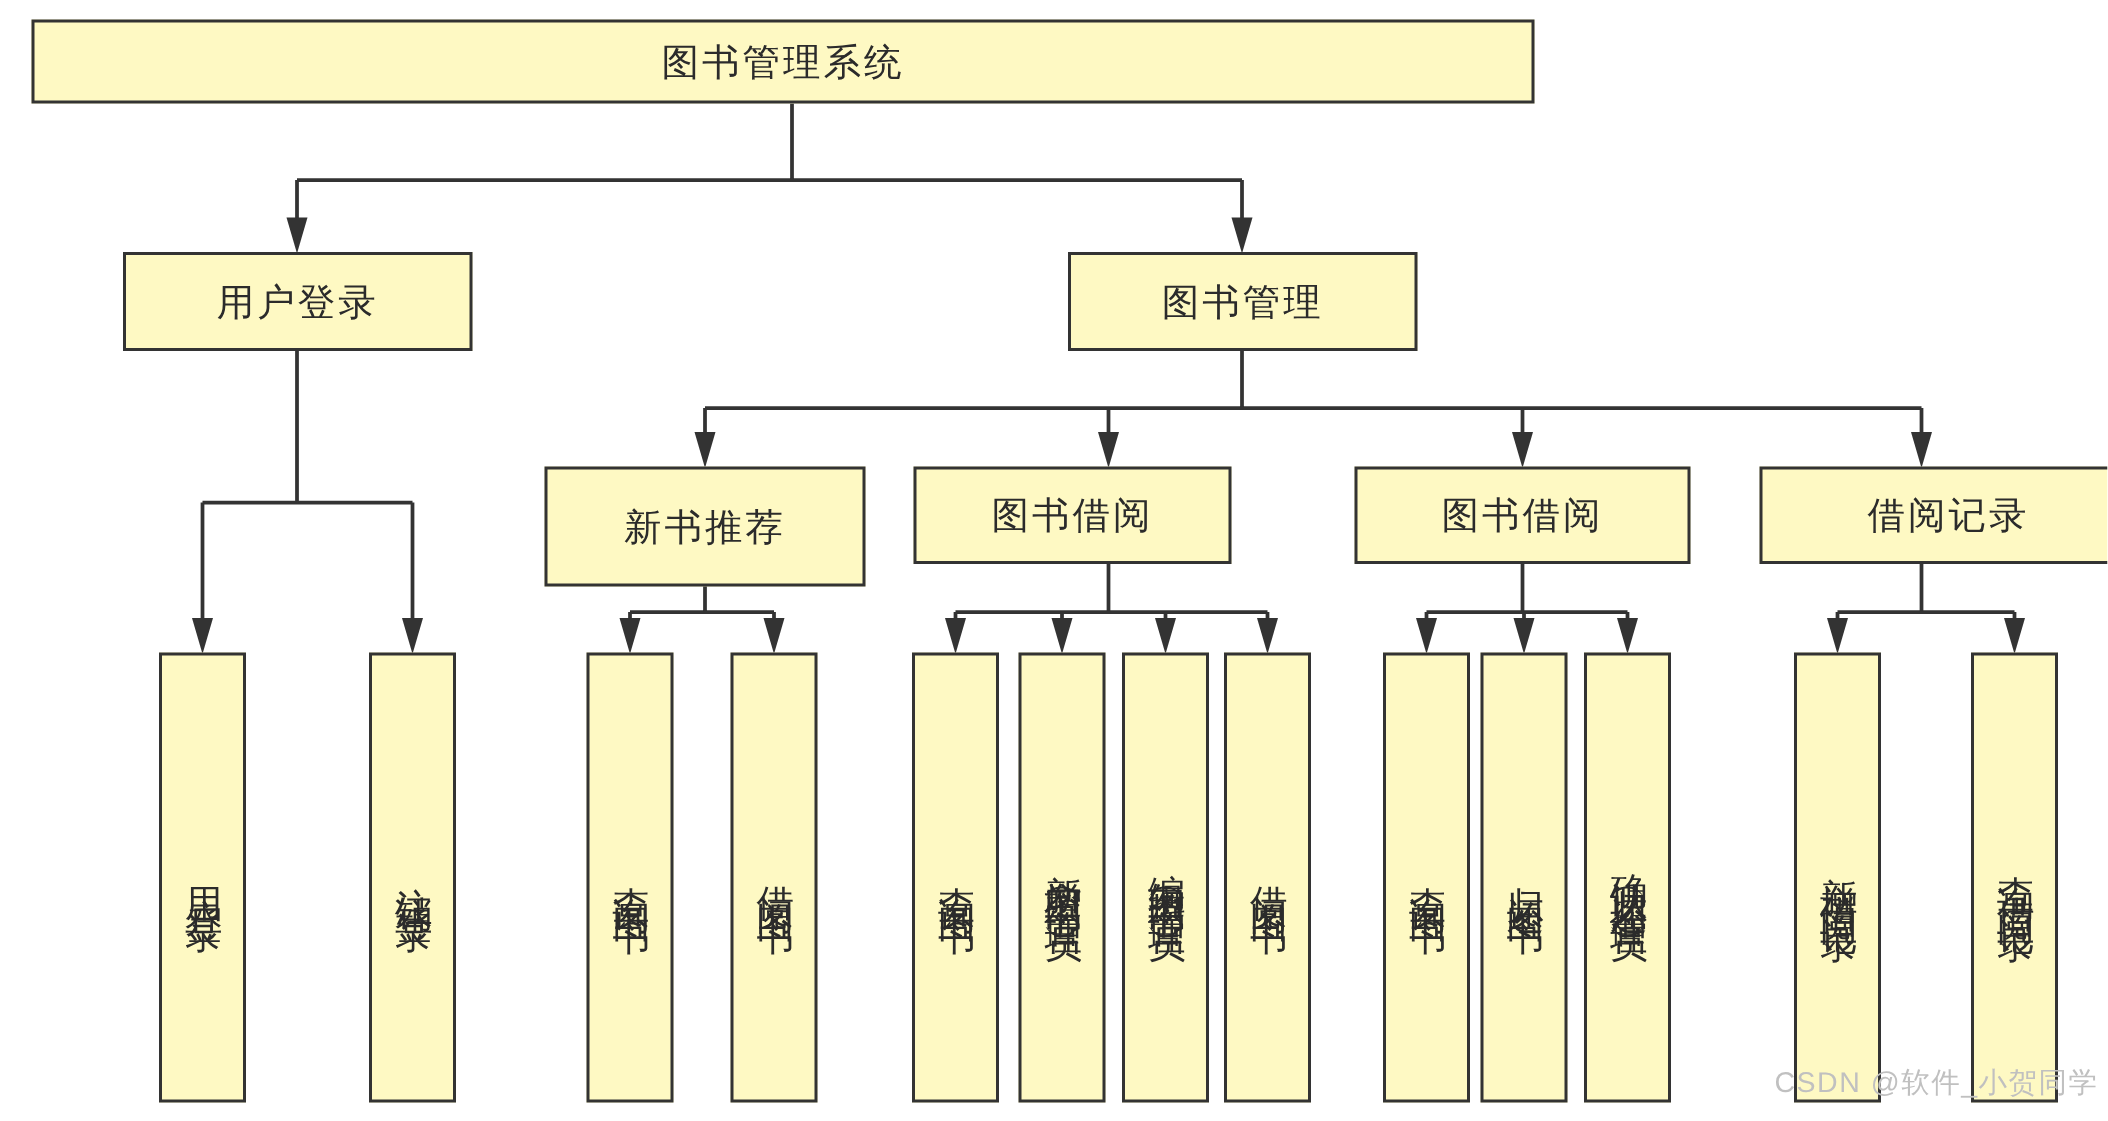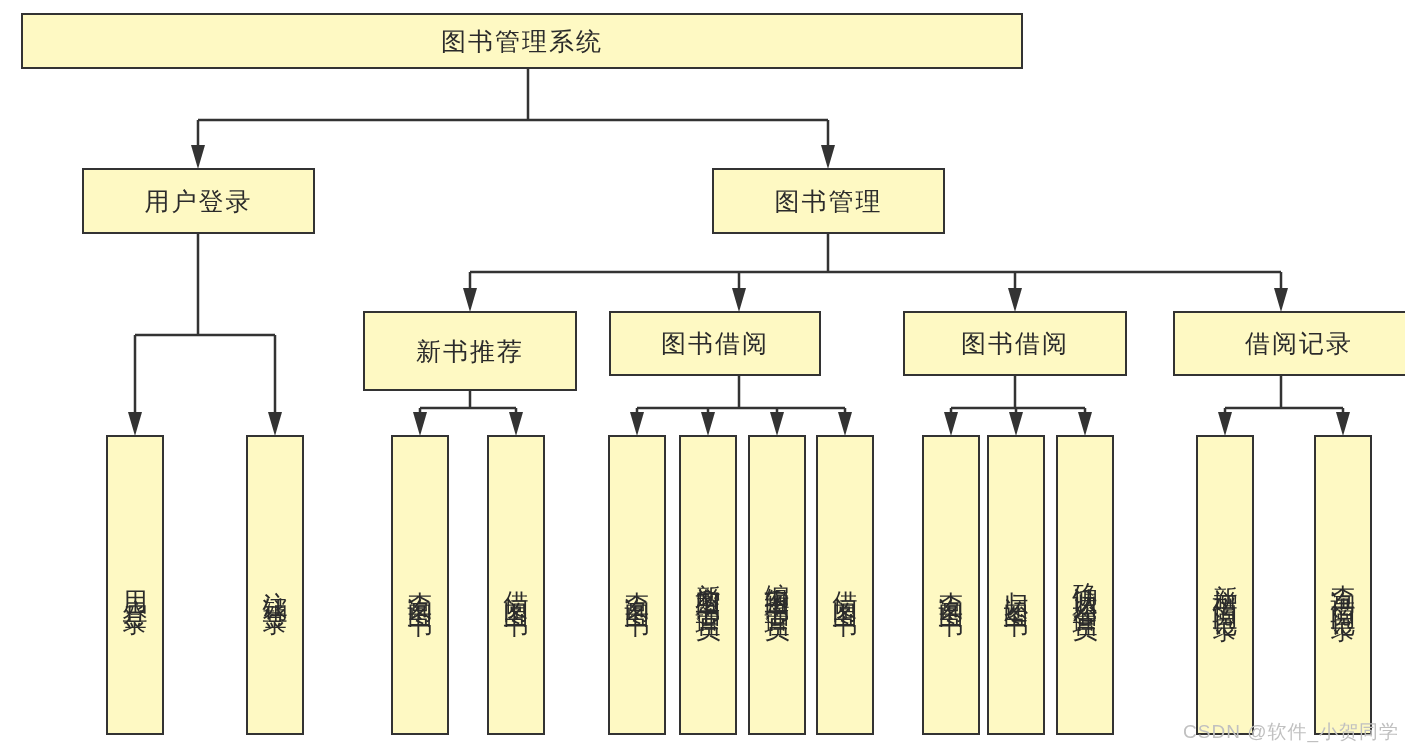--- a/index.html
+++ b/index.html
@@ -37,21 +37,21 @@
     writing-mode:vertical-rl;
     text-orientation:mixed;
     font-size:25px;
     letter-spacing:7px;
     line-height:1.15;
     white-space:nowrap;
   }
   .vbox.tight span{letter-spacing:5px;}
   .watermark{
     position:absolute;
-    right:6px;bottom:2px;
+    right:6px;bottom:12px;
     font-size:19px;
     color:var(--wm);
     letter-spacing:1px;
     z-index:3;
     white-space:nowrap;
   }
 </style>
 </head>
 <body>
 

